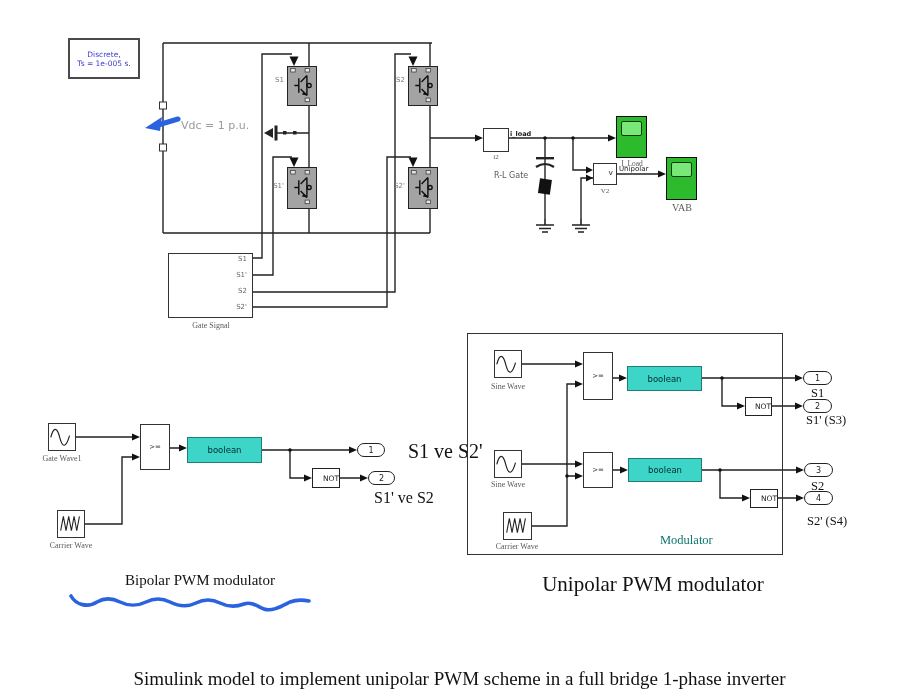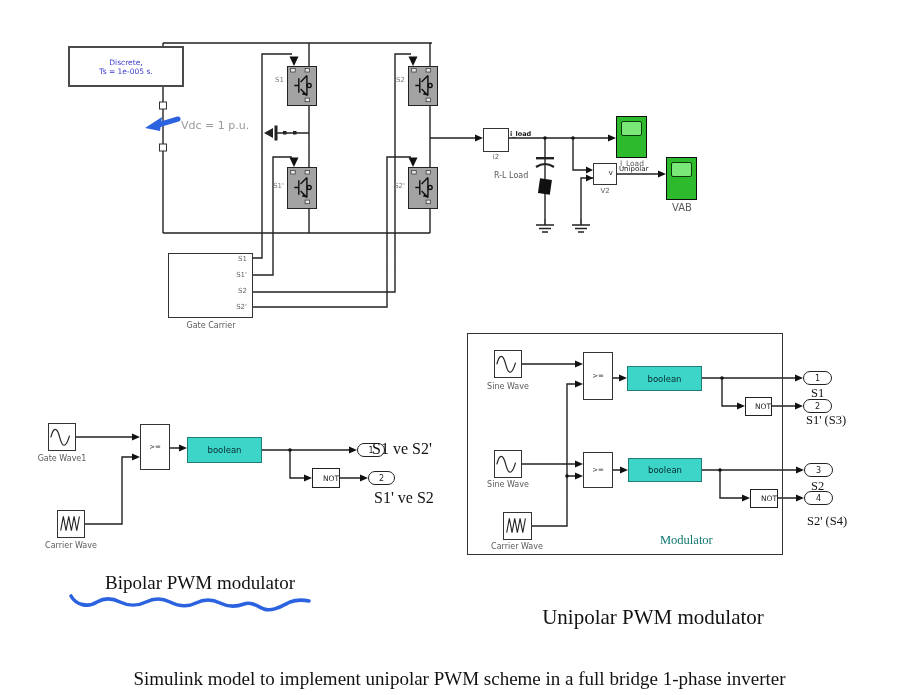--- a/index.html
+++ b/index.html
@@ -15,21 +15,21 @@
   .boolean{position:absolute;box-sizing:border-box;border:1px solid #1f7d76;
         display:flex;align-items:center;justify-content:center;font-size:8.5px;color:#072a2e;}
   .notb{position:absolute;box-sizing:border-box;background:#fff;border:1.5px solid #222;
         display:flex;align-items:center;justify-content:flex-end;font-size:7.5px;color:#222;}
   .comp{position:absolute;box-sizing:border-box;background:#fff;border:1.3px solid #333;
         display:flex;align-items:center;justify-content:center;font-size:7px;color:#333;}
   .scope{position:absolute;box-sizing:border-box;border:1.6px solid #0d0d0d;}
   .scope .screen{position:absolute;left:4px;top:4px;width:19px;height:13px;
         background:#79e879;border:1.4px solid #0a3a0a;border-radius:2px;}
   .serif{font-family:"Liberation Serif","DejaVu Serif",serif;color:#121212;}
-  .ctr{text-align:center;}
+  .ctr{text-align:center;font-family:Liberation Serif, serif;}
 </style>
 </head>
 <body>
 
 <div class="stage">
 
   <svg class="abs" style="left:0;top:0;" width="919" height="695" viewBox="0 0 919 695">
 
     <g fill="none" stroke="#222" stroke-width="1.4">
       <path d="M163,43 H432 M163,43 V233 M163,233 H430 M309,43 V66 M430,43 V66
@@ -120,21 +120,21 @@
       <circle cx="720" cy="470" r="1.8"></circle>
       <circle cx="567" cy="476" r="1.8"></circle>
     </g>
 
     <path d="M71,596 C76,605 88,608 97,602 C104,598 112,598 120,602 C128,606 138,606 146,602
          C154,598 162,598 170,602 C178,606 188,607 196,603 C204,599 212,599 220,603
          C228,607 236,607 244,604 C252,601 258,607 264,609 C272,612 282,606 290,602
          C298,599 304,600 309,601" fill="none" stroke="#2b62e0" stroke-width="3.6" stroke-linecap="round"></path>
   </svg>
 
-  <div class="blk" style="left:68px;top:46px;width:116px;height:41px;border:2px solid #4a4a4a;
+  <div class="blk" style="left:68px;top:38px;width:72px;height:41px;border:2px solid #4a4a4a;
               display:flex;flex-direction:column;align-items:center;justify-content:center;
               font-size:7.5px;color:#3a3ad0;">
     <div>Discrete,</div>
     <div>Ts = 1e-005 s.</div>
   </div>
   <div class="t" style="left:181px;top:119px;font-size:11px;color:#9a9a9a;">Vdc = 1 p.u.</div>
 
   <div class="sw" style="left:287px;top:66px;width:30px;height:40px;">
     <svg width="27" height="37" viewBox="0 0 30 40">
       <rect x="3" y="1" width="5" height="4" fill="#e6e6e6" stroke="#333" stroke-width="0.8"></rect>
@@ -187,26 +187,26 @@
   <div class="t" style="left:379px;top:76px;width:26px;font-size:7px;color:#7a7a7a;text-align:right;">S2</div>
   <div class="t" style="left:256px;top:182px;width:28px;font-size:7px;color:#7a7a7a;text-align:right;">S1'</div>
   <div class="t" style="left:377px;top:182px;width:28px;font-size:7px;color:#7a7a7a;text-align:right;">S2'</div>
 
   <div class="blk" style="left:168px;top:253px;width:85px;height:65px;">
     <div class="t" style="right:5px;top:1px;font-size:7px;color:#666;">S1</div>
     <div class="t" style="right:5px;top:17px;font-size:7px;color:#666;">S1'</div>
     <div class="t" style="right:5px;top:33px;font-size:7px;color:#666;">S2</div>
     <div class="t" style="right:5px;top:49px;font-size:7px;color:#666;">S2'</div>
   </div>
-  <div class="t ctr" style="left:175px;top:321px;width:72px;font-size:8px;">Gate Carrier</div>
+  <div class="t ctr" style="left:175px;top:321px;width:72px;font-size:8px;">Gate Signal</div>
 
   <div class="blk" style="left:483px;top:128px;width:26px;height:24px;"></div>
   <div class="t ctr" style="left:489px;top:153px;width:14px;font-size:7px;">i2</div>
   <div class="t" style="left:510px;top:130px;font-size:6.5px;color:#1a1a1a;font-weight:bold;">i_load</div>
-  <div class="t" style="left:494px;top:171px;font-size:8px;">R-L Load</div>
+  <div class="t" style="left:494px;top:171px;font-size:8px;">R-L Gate</div>
 
   <div class="blk" style="left:593px;top:163px;width:24px;height:22px;">
     <div class="t" style="right:3px;top:4px;font-size:7.5px;color:#333;">v</div>
   </div>
   <div class="t ctr" style="left:598px;top:187px;width:14px;font-size:7px;">V2</div>
   <div class="t" style="left:619px;top:165px;font-size:7px;color:#1a1a1a;">Unipolar</div>
 
   <div class="scope" style="left:616px;top:116px;width:31px;height:42px;background:#2dbb2d;">
     <div class="screen"></div>
   </div>
@@ -238,27 +238,27 @@
     <span>boolean</span>
   </div>
 
   <div class="notb" style="left:312px;top:468px;width:28px;height:20px;">
     <span>NOT</span>
   </div>
 
   <div class="oval" style="left:357px;top:443px;width:28px;height:14px;">
     <span>1</span>
   </div>
-  <div class="serif" style="position:absolute;left:372px;top:440px;font-size:16px;">S1 ve S2'</div>
+  <div class="serif" style="position:absolute;left:408px;top:440px;font-size:20px;">S1 ve S2'</div>
   <div class="oval" style="left:368px;top:471px;width:27px;height:14px;">
     <span>2</span>
   </div>
   <div class="serif" style="position:absolute;left:374px;top:489px;font-size:16px;">S1' ve S2</div>
 
-  <div class="serif ctr" style="position:absolute;left:70px;top:572px;width:260px;font-size:19px;text-align:center;">Bipolar PWM modulator</div>
+  <div class="serif ctr" style="position:absolute;left:70px;top:572px;width:260px;font-size:15px;text-align:center;">Bipolar PWM modulator</div>
 
   <div class="abs" style="left:467px;top:333px;width:316px;height:222px;border:1.4px solid #333;box-sizing:border-box;"></div>
 
   <div class="blk" style="left:494px;top:350px;width:28px;height:28px;border-width:1.6px;">
     <svg width="25" height="25" viewBox="0 0 28 28">
       <path d="M2,15 C5,3 9,3 12,15 C15,27 19,27 23,13" stroke="#222" stroke-width="1.3" fill="none"></path>
     </svg>
   </div>
   <div class="t ctr" style="left:482px;top:382px;width:52px;font-size:8px;">Sine Wave</div>
 
@@ -309,17 +309,17 @@
   <div class="serif" style="position:absolute;left:806px;top:413px;font-size:12.5px;">S1' (S3)</div>
   <div class="oval" style="left:804px;top:463px;width:29px;height:14px;">
     <span>3</span>
   </div>
   <div class="serif" style="position:absolute;left:811px;top:479px;font-size:12.5px;">S2</div>
   <div class="oval" style="left:804px;top:491px;width:29px;height:14px;">
     <span>4</span>
   </div>
   <div class="serif" style="position:absolute;left:807px;top:514px;font-size:12.5px;">S2' (S4)</div>
 
-  <div class="serif ctr" style="position:absolute;left:513px;top:572px;width:280px;font-size:21px;margin-top:33px;">Unipolar PWM modulator</div>
+  <div class="serif ctr" style="position:absolute;left:513px;top:572px;width:280px;font-size:21px;">Unipolar PWM modulator</div>
 
   <div class="serif ctr" style="position:absolute;left:0;right:0;top:628px;font-size:19px;margin-top:40px;">Simulink model to implement unipolar PWM scheme in a full bridge 1-phase inverter</div>
 
 </div>
 
 </body></html>

